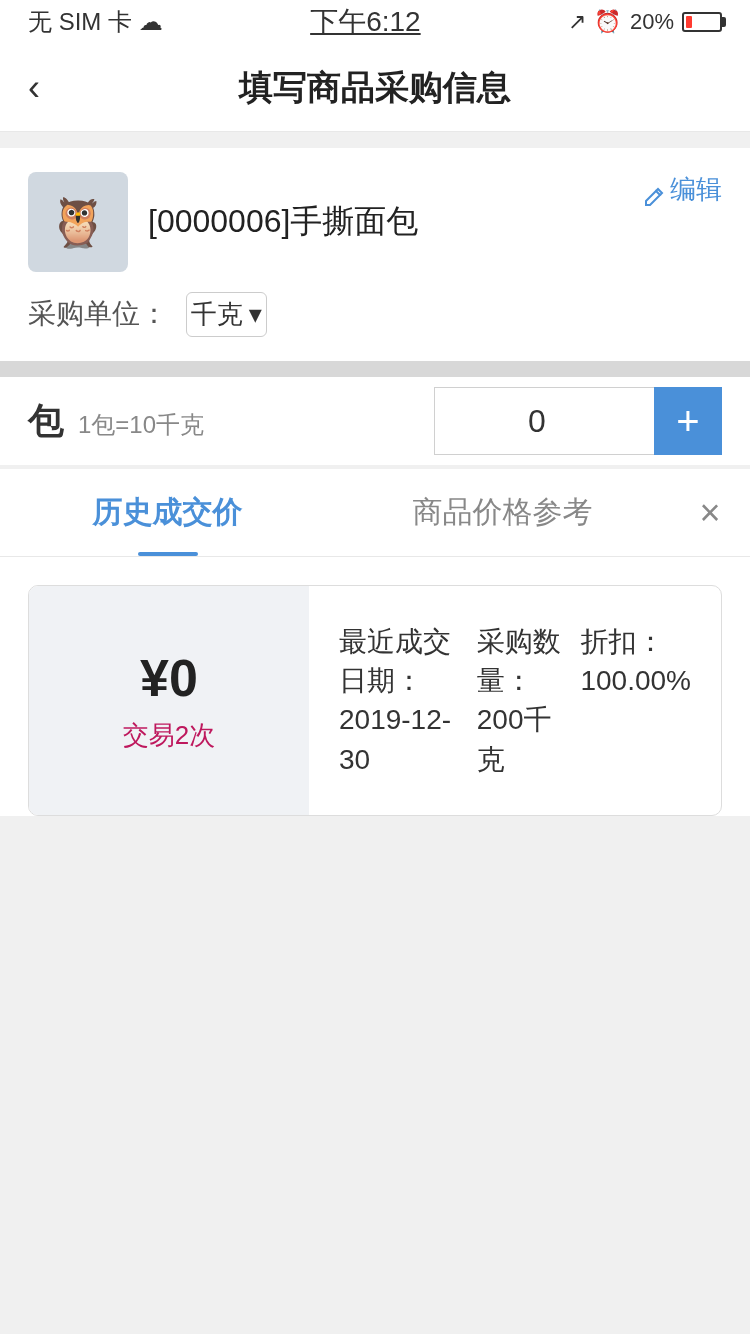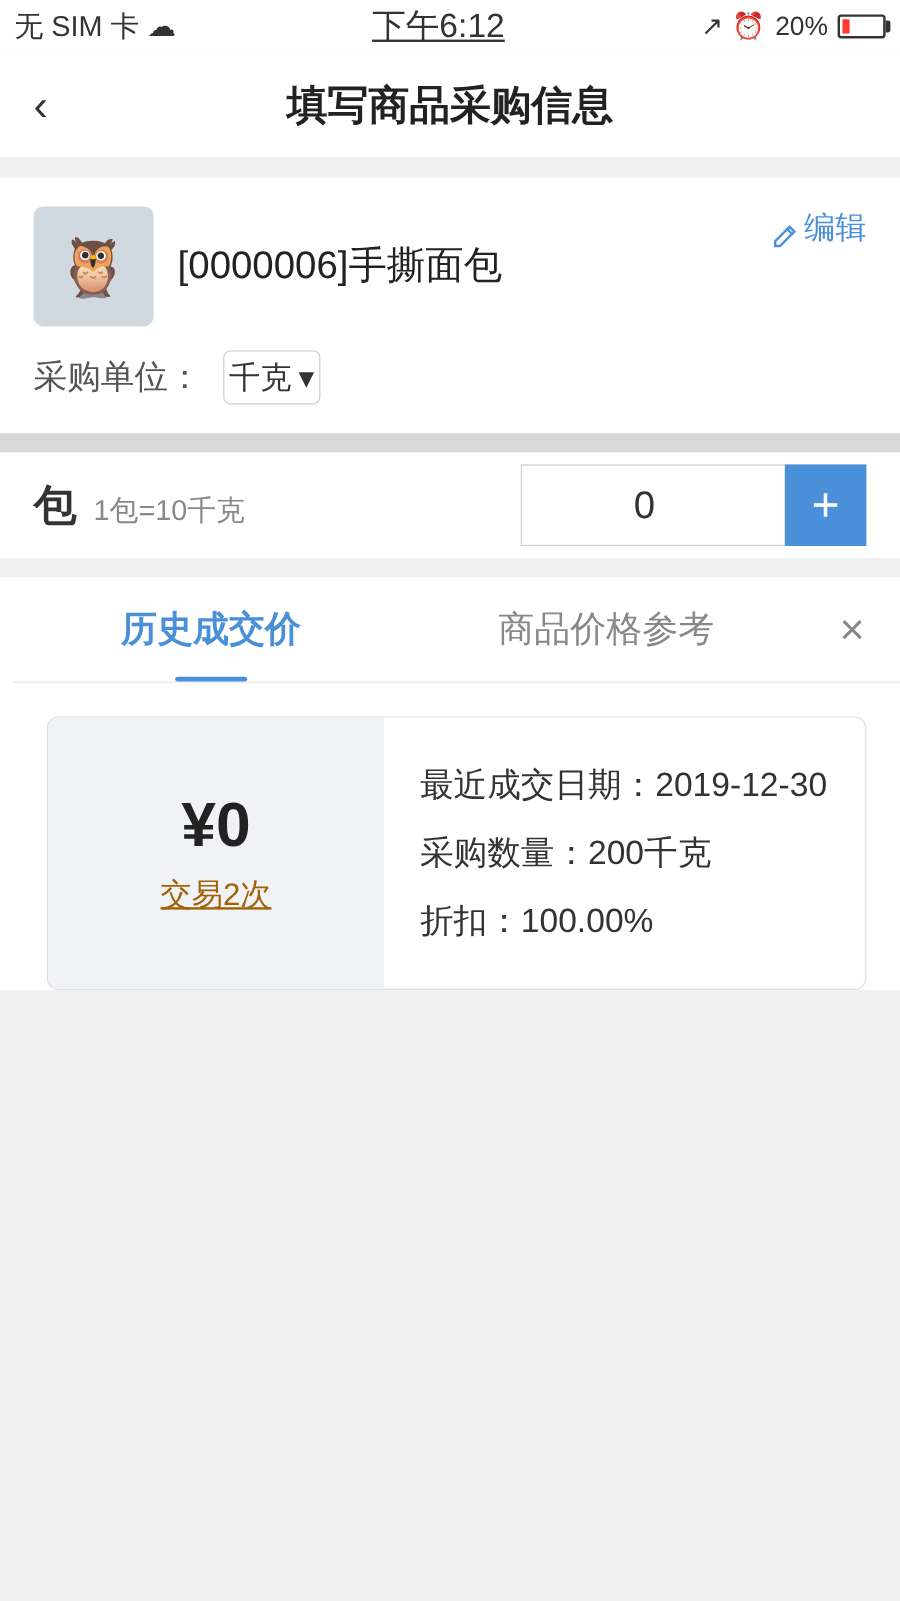--- a/index.html
+++ b/index.html
@@ -14,21 +14,21 @@
     }
 
     
     .status-bar {
       width: 750px;
       height: 44px;
       background: #fff;
       display: flex;
       align-items: center;
       justify-content: space-between;
-      padding: 0 12px;
+      padding: 0 28px;
       font-size: 24px;
       color: #333;
     }
     .status-left { display: flex; align-items: center; gap: 8px; }
     .status-center { font-size: 28px; font-weight: 500; text-decoration: underline; }
     .status-right { display: flex; align-items: center; gap: 8px; font-size: 22px; }
     .battery {
       width: 40px;
       height: 20px;
       border: 2px solid #333;
@@ -227,22 +227,21 @@
       align-items: center;
       justify-content: center;
       cursor: pointer;
       border: none;
       outline: none;
     }
 
     
     .panel {
       background: #fff;
-      margin-top: 16px;
-      padding-left: 11px;
+      margin-top: 4px;
     }
     .panel-tabs {
       display: flex;
       align-items: center;
       height: 88px;
       border-bottom: 1px solid #e8e8e8;
       position: relative;
     }
     .panel-tab {
       flex: 1;
@@ -297,29 +296,28 @@
       justify-content: center;
       padding: 40px 20px;
     }
     .transaction-price {
       font-size: 52px;
       font-weight: 700;
       color: #222;
     }
     .transaction-count {
       font-size: 26px;
-      color: #a16207;
+      color: #be185d;
       margin-top: 10px;
-      text-decoration: underline;
     }
     .transaction-right {
       flex: 1;
       padding: 36px 30px;
       display: flex;
-      flex-direction: column;
+      flex-direction: row;
       gap: 18px;
     }
     .transaction-detail-row {
       font-size: 28px;
       color: #333;
       line-height: 1.4;
     }
 
     
     .page-bg {

